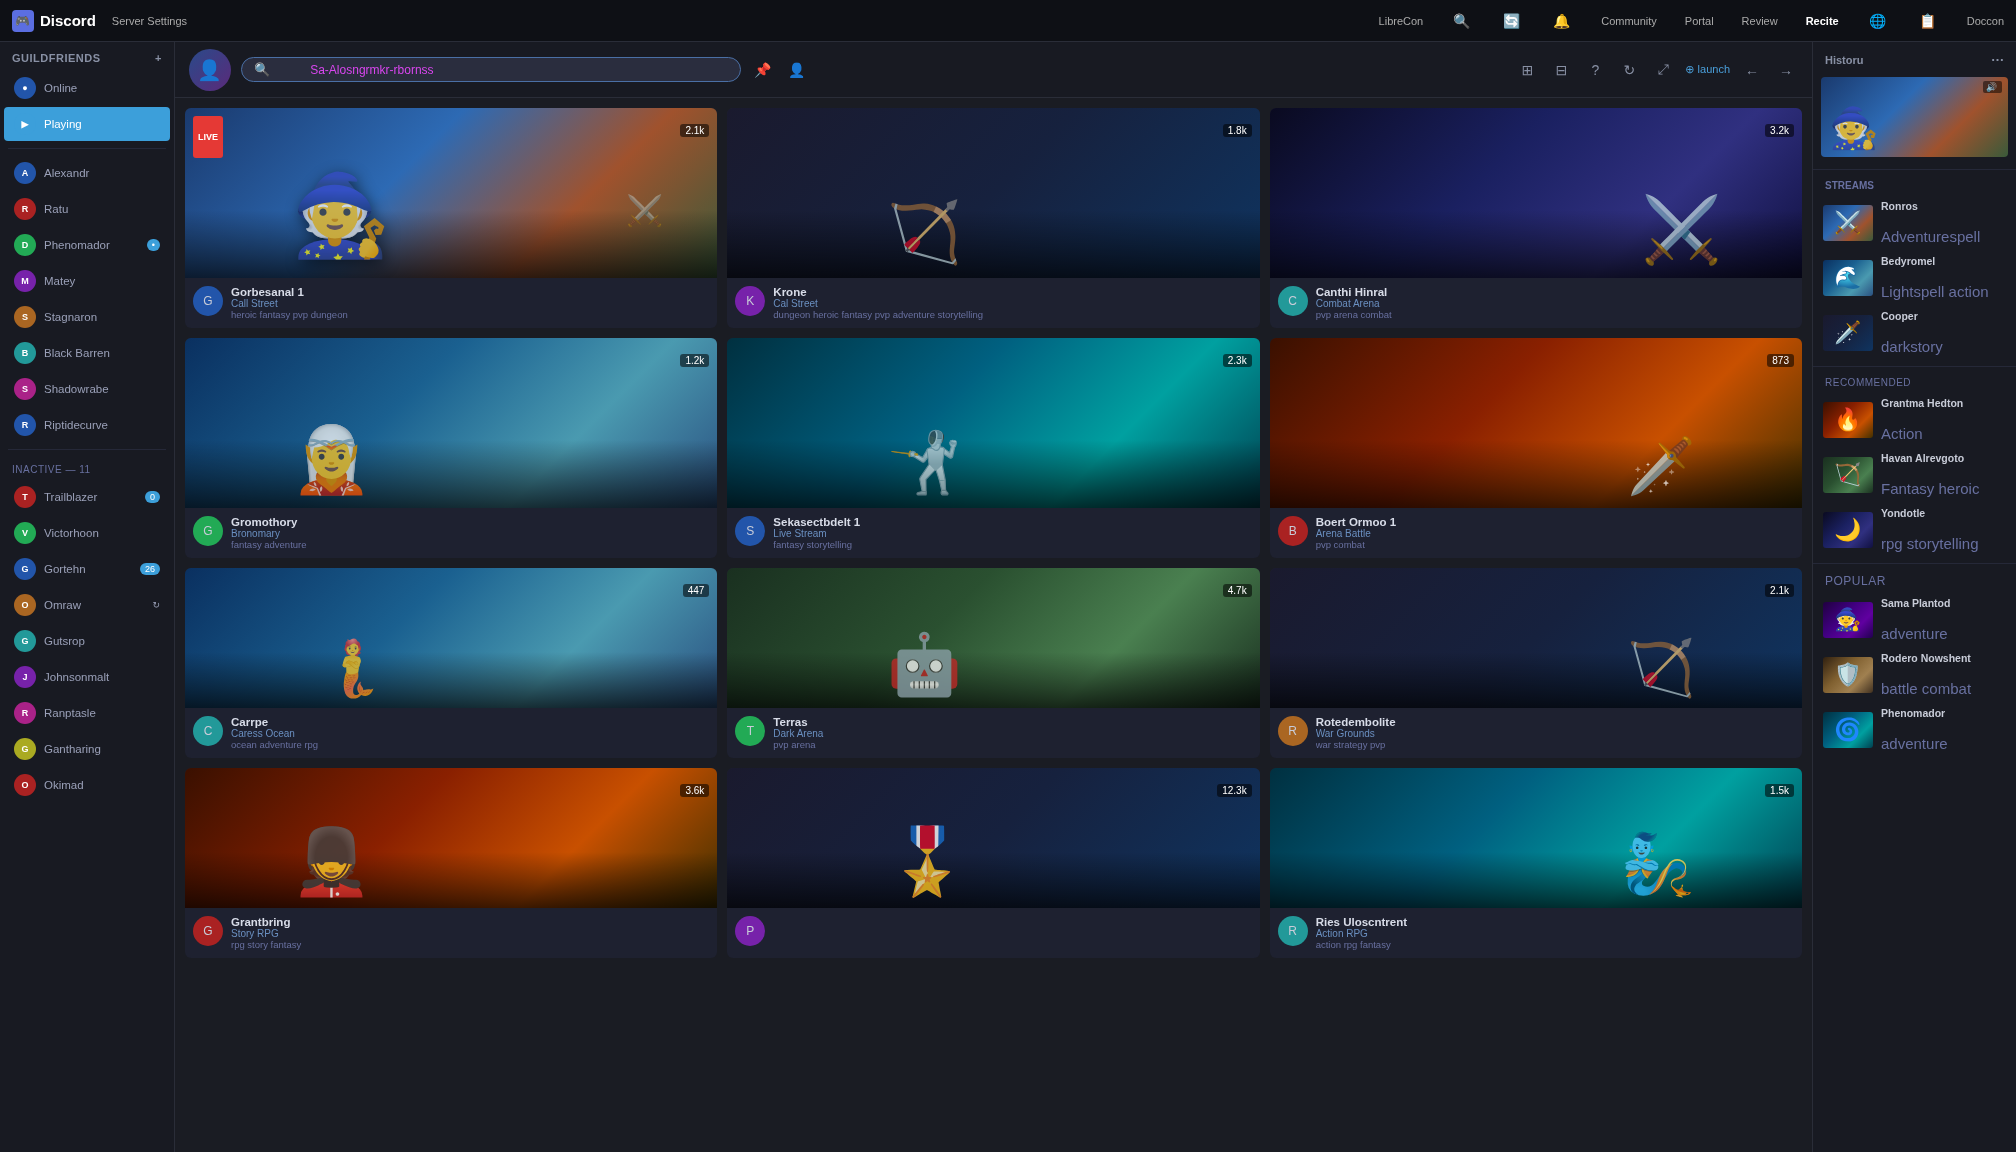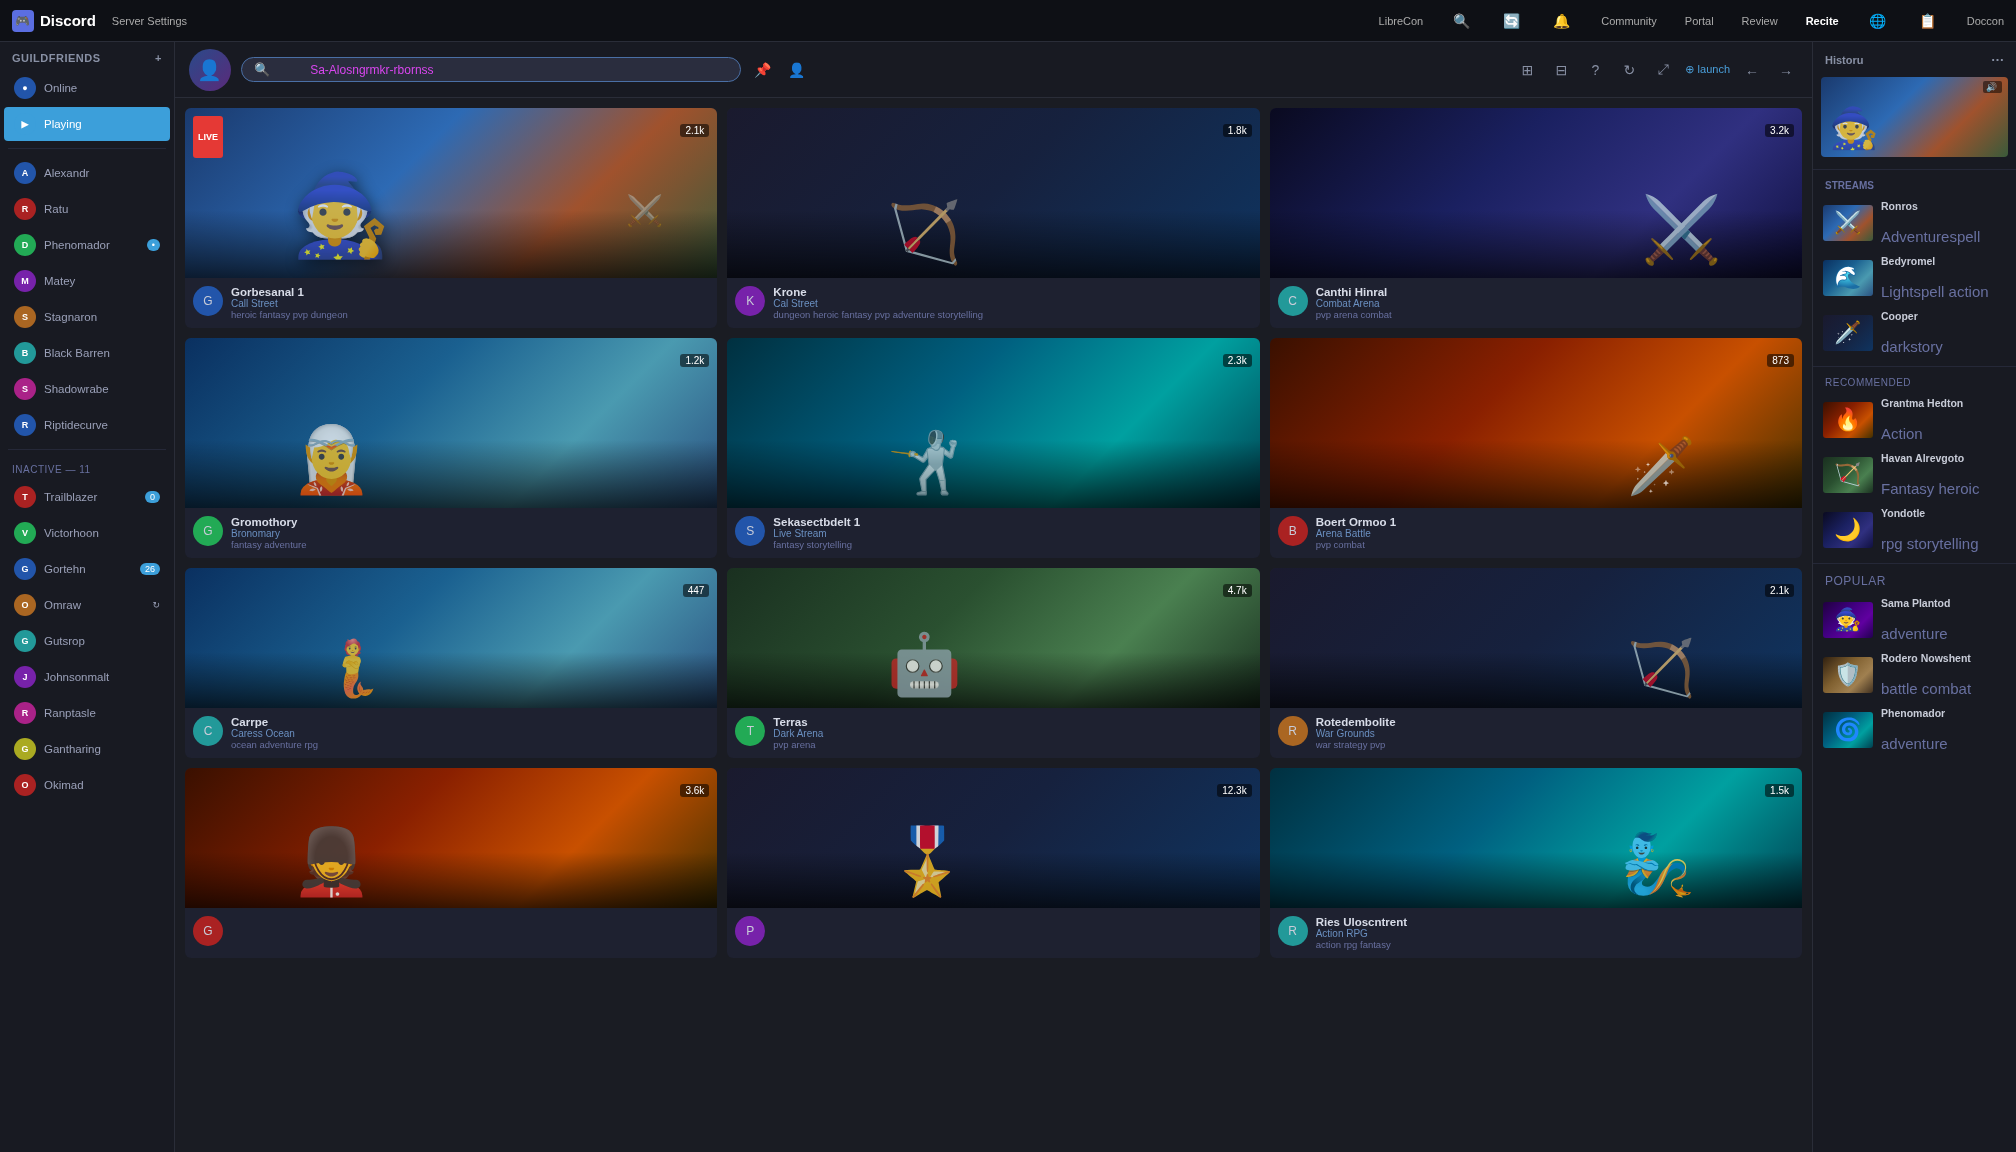--- a/index.html
+++ b/index.html
@@ -685,20 +685,25 @@
       </div>
 
       <div class="stream-card">
         <div class="stream-thumbnail thumb-fire" style="height:140px;">
           <div class="stream-thumb-overlay"></div>
           <div style="position:absolute;bottom:8px;left:20%;font-size:65px;opacity:0.8;">💂</div>
           <div class="stream-viewer-count">3.6k</div>
         </div>
         <div class="stream-card-info">
           <div class="stream-avatar av-red">G</div>
+          <div class="stream-card-details">
+            <div class="stream-card-title">Grantbring</div>
+            <div class="stream-card-game">Story RPG</div>
+            <div class="stream-card-tags">rpg story fantasy</div>
+          </div>
         </div>
       </div>
 
       <div class="stream-card">
         <div class="stream-thumbnail thumb-dark" style="height:140px;">
           <div class="stream-thumb-overlay"></div>
           <div style="position:absolute;bottom:8px;left:30%;font-size:65px;opacity:0.8;">🎖️</div>
           <div class="stream-viewer-count">12.3k</div>
         </div>
         <div class="stream-card-info">

